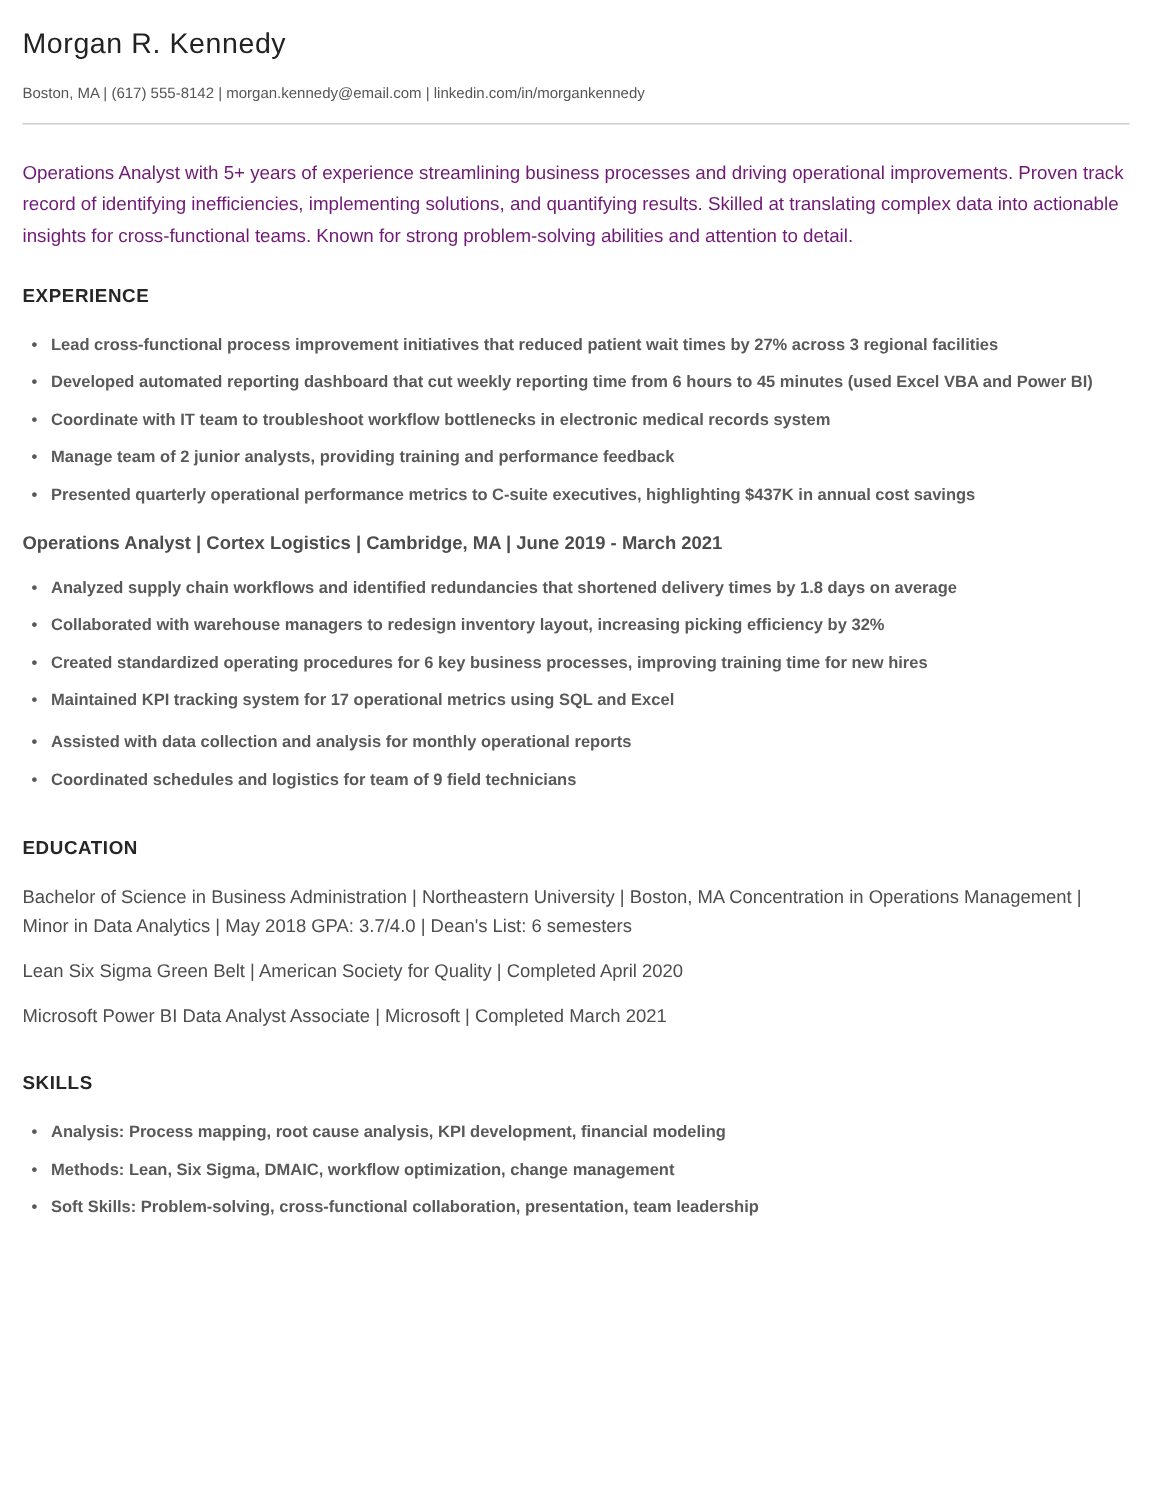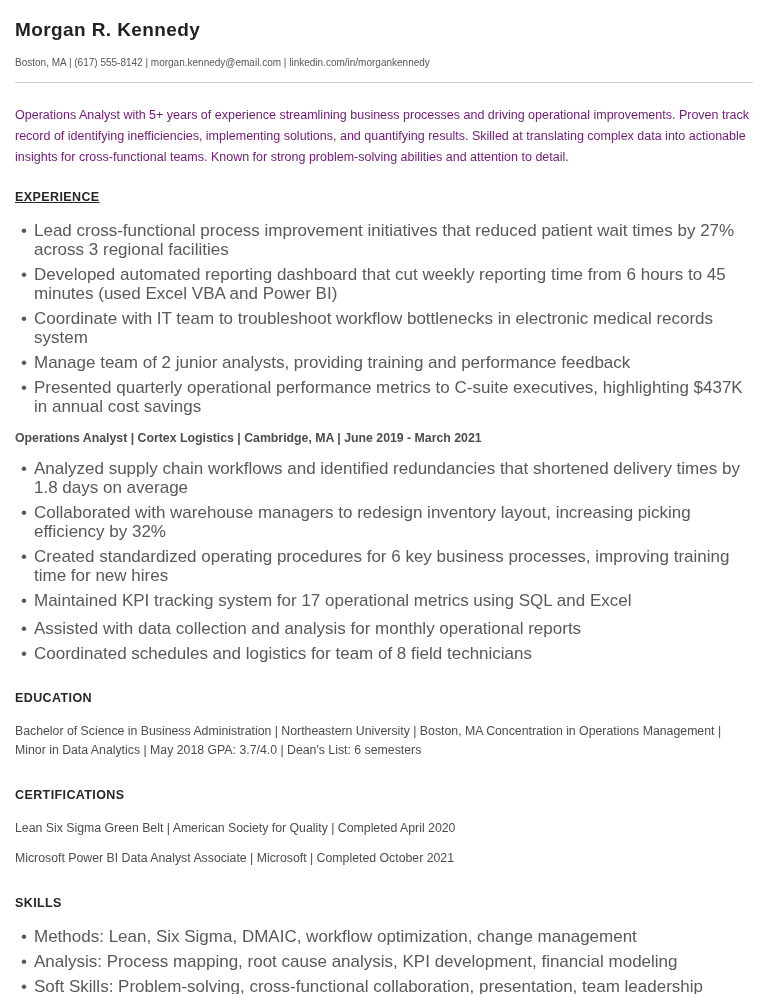--- a/index.html
+++ b/index.html
@@ -13,21 +13,21 @@
     height: 994px;
     overflow: hidden;
     font-family: "Liberation Sans", sans-serif;
     color: #595959;
   }
   .page {
     padding: 19px 15px 0 15px;
   }
   .candidate-name {
     font-size: 19px;
-    font-weight: bold;
+    font-weight: normal;
     color: #222222;
     letter-spacing: 0.4px;
     margin: 0 0 14px 0;
     line-height: 1.2;
   }
   .contact-line {
     font-size: 10px;
     color: #565656;
     margin: 0 0 13px 0;
     line-height: 1.3;
@@ -46,40 +46,40 @@
   .section-heading {
     font-size: 12.5px;
     font-weight: bold;
     color: #262626;
     letter-spacing: 0.4px;
     margin: 28px 0 16px 0;
     line-height: 1.2;
   }
   .section-heading.first {
     margin-top: 22px;
-    text-decoration: underline;
   }
   .job-title {
     font-size: 12.3px;
     font-weight: bold;
     color: #4d4d4d;
     margin: 13px 0 11px 0;
     line-height: 19px;
   }
   ul.bullets {
     list-style: none;
     margin: 0 0 9px 0;
     padding: 0 0 0 19px;
   }
   ul.bullets li {
-    font-size: 17px;
+    font-size: 11px;
     line-height: 19px;
     color: #595959;
     margin-bottom: 6px;
     position: relative;
+    font-weight: bold;
   }
   ul.bullets li::before {
     content: "\2022";
     position: absolute;
     left: -13px;
     top: 0;
     color: #595959;
   }
   .bold-entry {
     font-size: 12.3px;
@@ -118,31 +118,30 @@
       <li>Analyzed supply chain workflows and identified redundancies that shortened delivery times by 1.8 days on average</li>
       <li>Collaborated with warehouse managers to redesign inventory layout, increasing picking efficiency by 32%</li>
       <li>Created standardized operating procedures for 6 key business processes, improving training time for new hires</li>
       <li>Maintained KPI tracking system for 17 operational metrics using SQL and Excel</li>
     </ul>
   </div>
 
   <div>
     <ul class="bullets">
       <li>Assisted with data collection and analysis for monthly operational reports</li>
-      <li>Coordinated schedules and logistics for team of 8 field technicians</li>
+      <li>Coordinated schedules and logistics for team of 9 field technicians</li>
     </ul>
   </div>
 
   <h2 class="section-heading">EDUCATION</h2>
   <p class="bold-entry">Bachelor of Science in Business Administration | Northeastern University | Boston, MA Concentration in Operations Management | Minor in Data Analytics | May 2018 GPA: 3.7/4.0 | Dean's List: 6 semesters</p>
 
-  <h2 class="section-heading">CERTIFICATIONS</h2>
   <p class="bold-entry">Lean Six Sigma Green Belt | American Society for Quality | Completed April 2020</p>
-  <p class="bold-entry">Microsoft Power BI Data Analyst Associate | Microsoft | Completed October 2021</p>
+  <p class="bold-entry">Microsoft Power BI Data Analyst Associate | Microsoft | Completed March 2021</p>
 
   <h2 class="section-heading">SKILLS</h2>
   <ul class="bullets">
+    <li>Analysis: Process mapping, root cause analysis, KPI development, financial modeling</li>
     <li>Methods: Lean, Six Sigma, DMAIC, workflow optimization, change management</li>
-    <li>Analysis: Process mapping, root cause analysis, KPI development, financial modeling</li>
     <li>Soft Skills: Problem-solving, cross-functional collaboration, presentation, team leadership</li>
   </ul>
 
 </div>
 
 </body></html>

